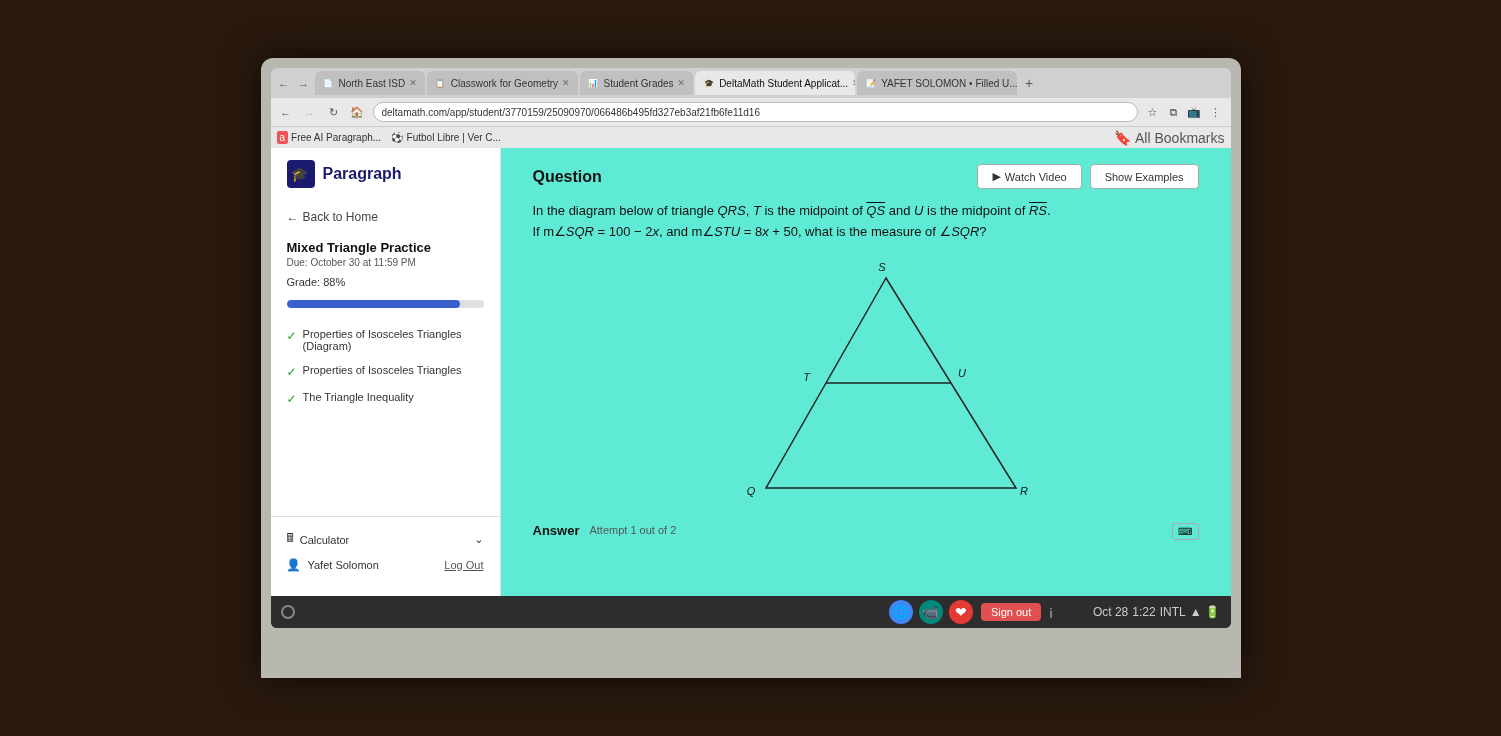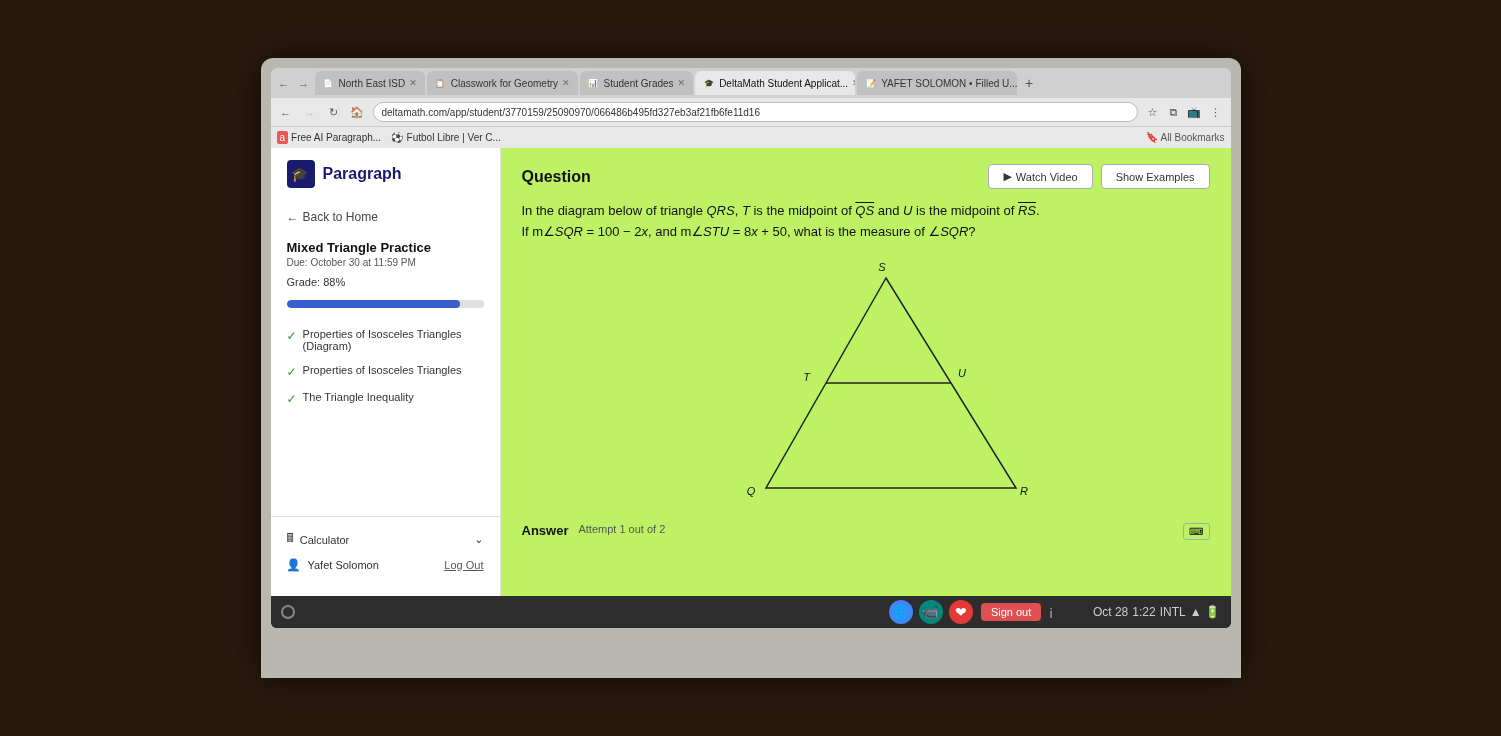--- a/index.html
+++ b/index.html
@@ -172,21 +172,21 @@
     .bookmark-item {
       display: flex;
       align-items: center;
       gap: 3px;
       cursor: pointer;
       white-space: nowrap;
     }
 
     .all-bookmarks {
       margin-left: auto;
-      font-size: 10px;
+      font-size: 14px;
       cursor: pointer;
       color: #555;
     }
 
     
     .app-container {
       display: flex;
       flex: 1;
       overflow: hidden;
       background: #fff;
@@ -337,22 +337,22 @@
 
     .user-icon {
       font-size: 12px;
       color: #555;
     }
 
     
     .main-content {
       flex: 1;
       overflow-y: auto;
-      padding: 16px 21px;
-      background: #bef264;
+      padding: 16px 32px;
+      background: #5eead4;
     }
 
     .question-header {
       display: flex;
       align-items: center;
       justify-content: space-between;
       margin-bottom: 12px;
     }
 
     .question-title {
@@ -387,21 +387,21 @@
     }
 
     .diagram-area {
       display: flex;
       justify-content: center;
       margin: 10px 0;
     }
 
     .answer-row {
       display: flex;
-      align-items: flex-start;
+      align-items: center;
       gap: 10px;
       margin-top: 10px;
       font-size: 13px;
     }
 
     .answer-label {
       font-weight: bold;
       color: #111;
     }
 

